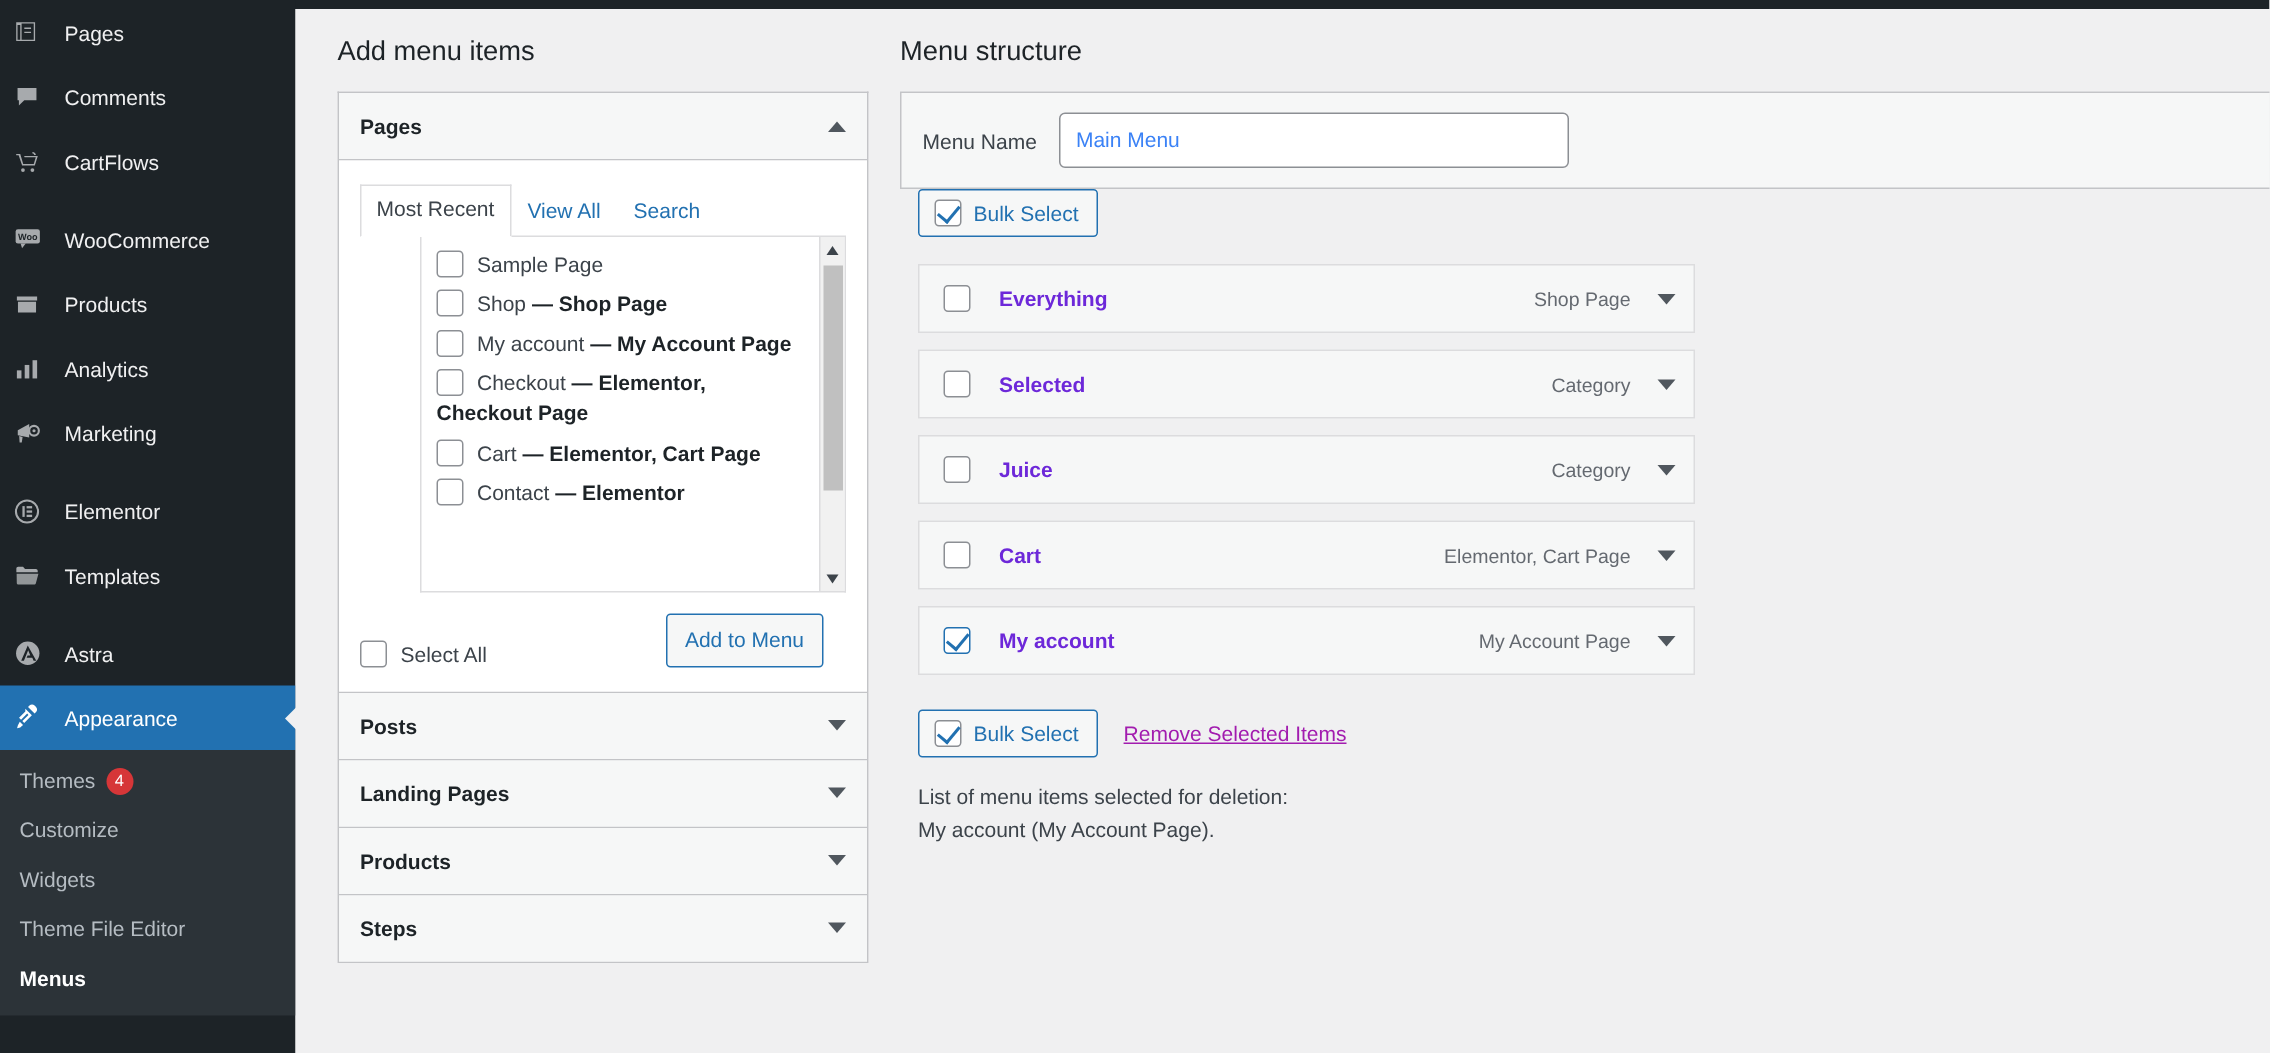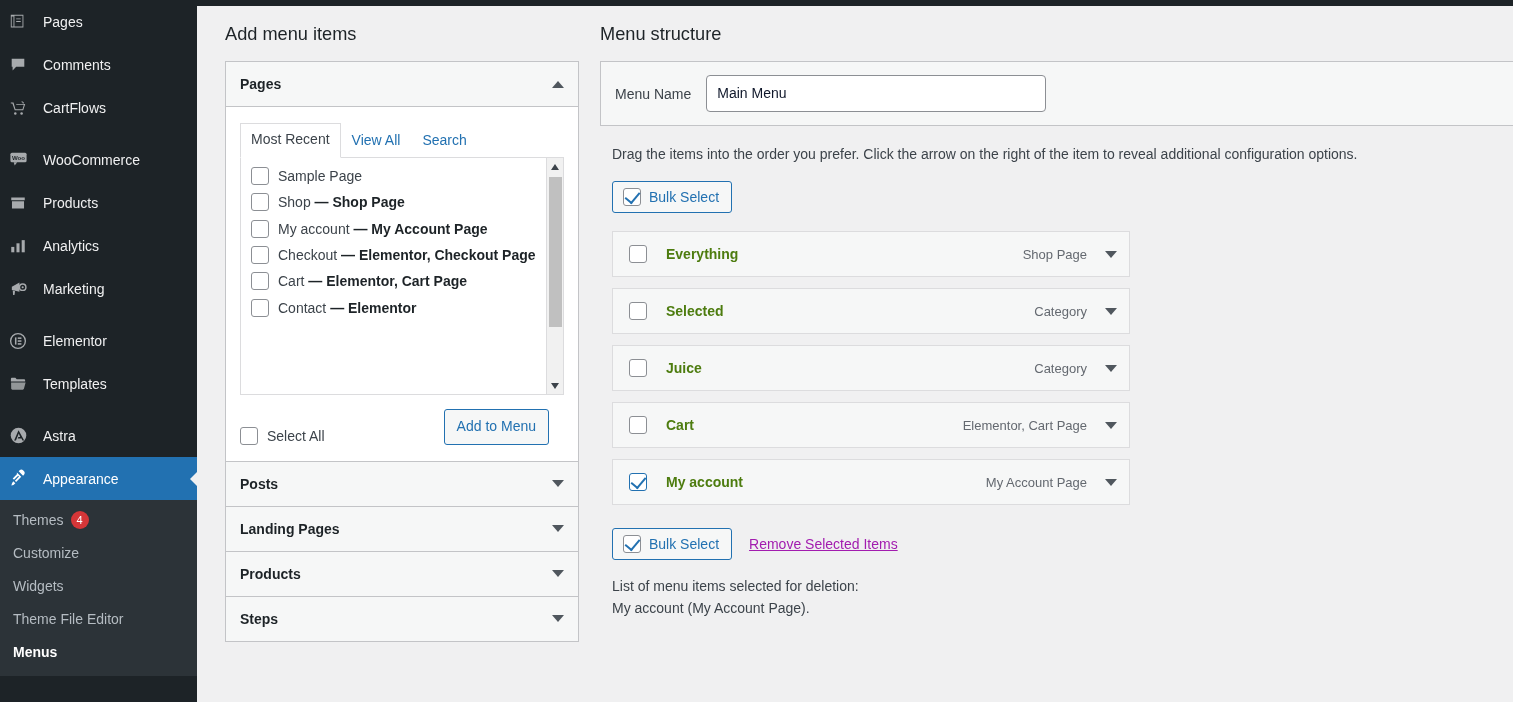--- a/index.html
+++ b/index.html
@@ -123,21 +123,21 @@
     margin-bottom: -1px; line-height: 1.4;
   }
   .tab.active {
     background: #fff; color: #3c434a;
     border: 1px solid #dcdcde; border-bottom: 1px solid #fff;
   }
 
   
   .list-wrap {
     position: relative; border: 1px solid #dcdcde; border-top: none;
-    height: 237px; overflow: hidden; background: #fff;
+    height: 237px; overflow: hidden; background: #fff; margin-left: 40px;
   }
   .list-inner {
     padding: 5px 26px 5px 10px;
     height: 237px;
   }
   .li-row {
     display: block; line-height: 1.45; margin: 0 0 0 0;
     padding: 3px 0 3px 0; font-size: 14px; color: #3c434a;
   }
   .cb {
@@ -195,21 +195,21 @@
   
   .menu-name-box {
     background: #f6f7f7; border: 1px solid #c3c4c7;
     padding: 13px 14px; display: flex; align-items: center;
     width: 1126px;
   }
   .menu-name-label { font-size: 14px; color: #3c434a; margin-right: 15px; }
   .text-input {
     width: 340px; padding: 7px 10px; font-size: 14px;
     border: 1px solid #8c8f94; border-radius: 4px;
-    color: #0f172a; background: #fff;
+    color: #3b82f6; background: #fff;
     font-family: "Liberation Sans", sans-serif;
     line-height: 1.5;
   }
   .hint {
     font-size: 14px; color: #3c434a;
     padding: 18px 0 16px 12px; line-height: 1.5;
   }
   .bulk-row { padding-left: 12px; }
   .btn-bulk {
     display: inline-flex; align-items: center;
@@ -222,21 +222,21 @@
 
   .menu-items { padding: 18px 0 0 12px; }
   .menu-item {
     width: 518px; background: #f6f7f7;
     border: 1px solid #dcdcde;
     display: flex; align-items: center;
     padding: 13px 12px 13px 16px;
     margin-bottom: 11px; position: relative;
   }
   .menu-item .mi-title {
-    font-weight: bold; font-size: 14px; color: #4d7c0f;
+    font-weight: bold; font-size: 14px; color: #6d28d9;
     margin-left: 10px; flex: 1;
   }
   .menu-item .mi-type {
     font-size: 13px; color: #646970; margin-right: 18px;
   }
   .menu-item .caret.down { border-top-color: #50575e; }
 
   .bulk-row2 {
     padding: 12px 0 0 12px; display: flex; align-items: center;
   }
@@ -448,21 +448,20 @@
   </div>
 
   <div class="col-right">
     <h2 class="section-title right">Menu structure</h2>
 
     <div class="menu-name-box">
       <span class="menu-name-label">Menu Name</span>
       <input class="text-input" type="text" value="Main Menu" style="">
     </div>
 
-    <div class="hint">Drag the items into the order you prefer. Click the arrow on the right of the item to reveal additional configuration options.</div>
 
     <div class="bulk-row">
       <div class="btn-bulk">
         <span class="cb gray checked"></span>
         <span>Bulk Select</span>
       </div>
     </div>
 
     <div class="menu-items" id="menu-items">
         <div class="menu-item">

